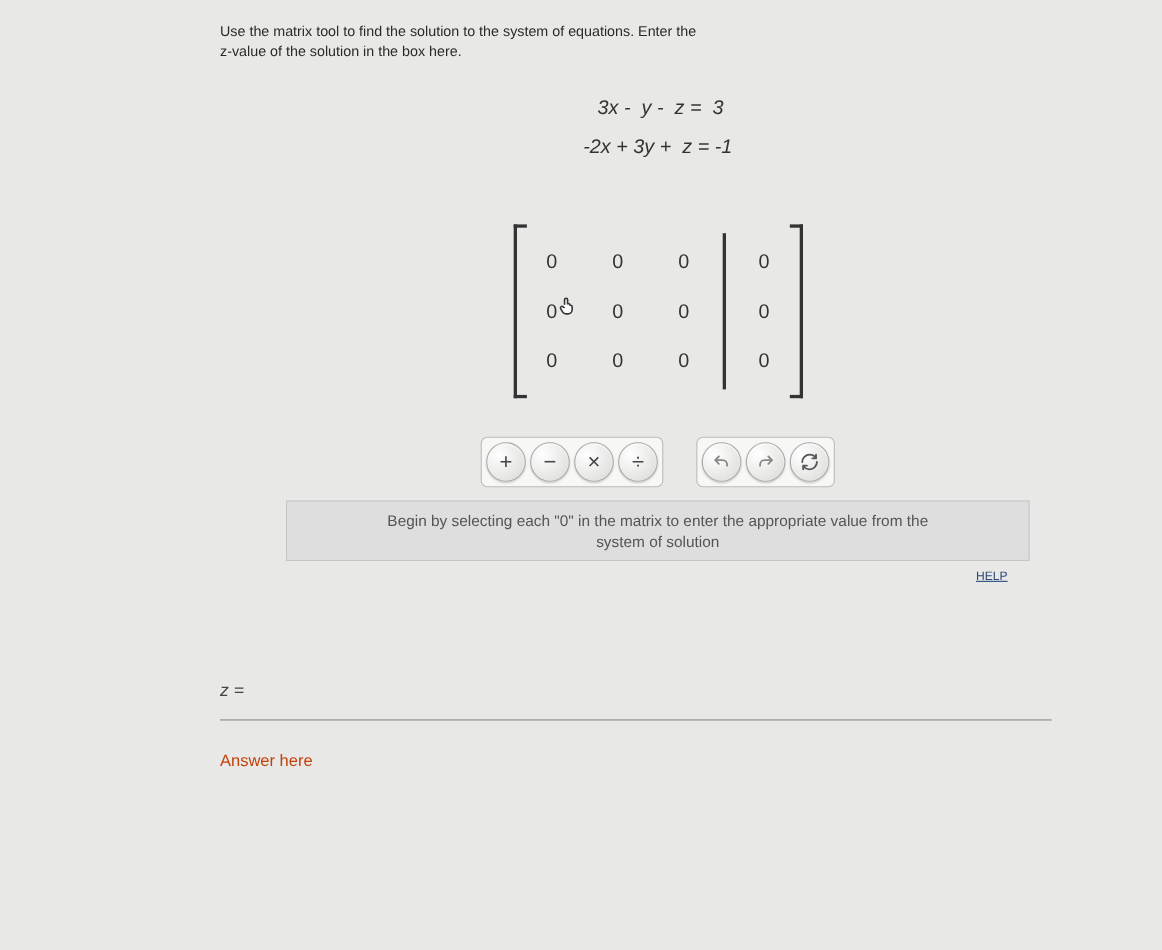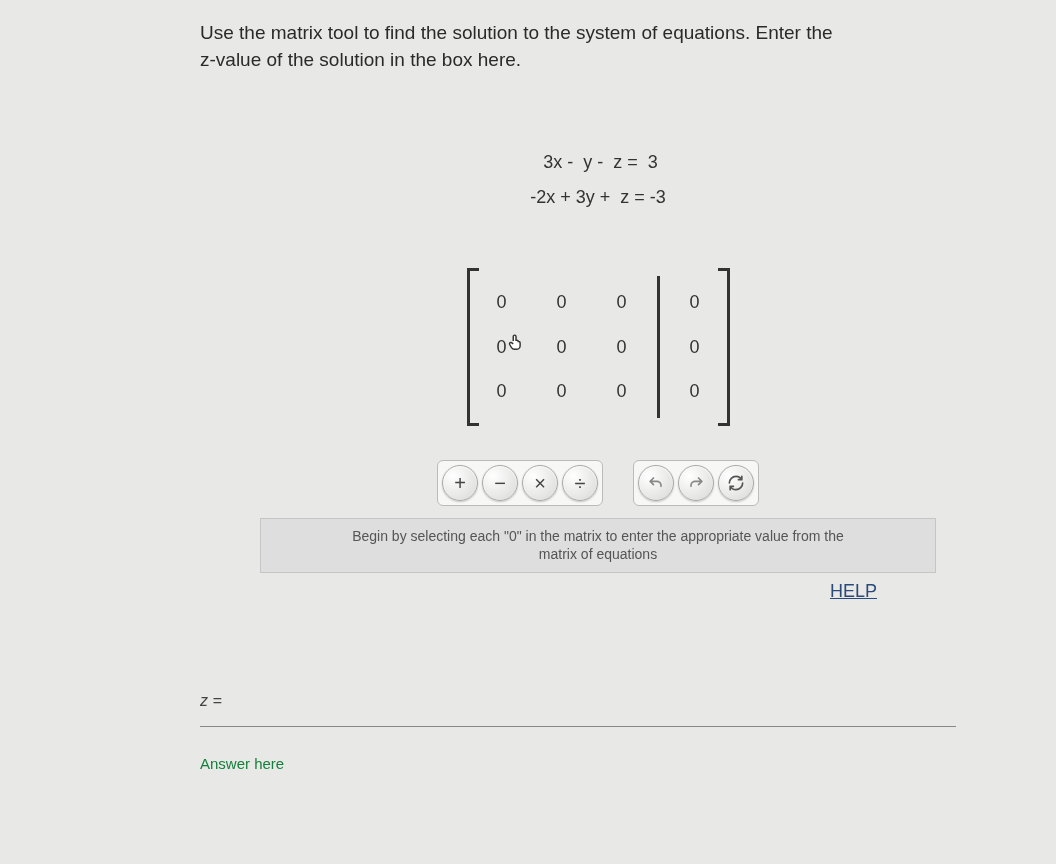--- a/index.html
+++ b/index.html
@@ -12,35 +12,36 @@
       font-family: Arial, Helvetica, sans-serif;
       width: 1056px;
       height: 864px;
       position: relative;
       color: #333;
     }
     .content {
       padding: 20px 60px 0 200px;
     }
     .instructions {
-      font-size: 19px;
+      font-size: 13px;
       line-height: 1.4;
       color: #2a2a2a;
-      margin-bottom: 79px;
+      margin-bottom: 32px;
       max-width: 700px;
     }
     .equations {
       text-align: center;
       margin: 0 auto 60px;
       width: 400px;
       font-size: 18px;
       font-family: Arial, sans-serif;
     }
     .equation {
       margin: 14px 0;
+      font-style: italic;
       white-space: pre;
     }
     .matrix-wrapper {
       text-align: center;
       margin: 0 auto 30px;
     }
     .matrix {
       display: inline-flex;
       align-items: stretch;
       position: relative;
@@ -158,57 +159,57 @@
       border: 1px solid #c5c5c5;
       padding: 8px 20px;
       margin: 0 60px 8px 60px;
       text-align: center;
       font-size: 14px;
       color: #555;
       line-height: 1.3;
     }
     .help-link {
       text-align: right;
-      margin-right: 119px;
-      font-size: 18px;
+      margin-right: 80px;
+      font-size: 11px;
       color: #2a4a7a;
       text-decoration: underline;
       cursor: pointer;
     }
     .answer-section {
       margin-top: 90px;
       padding: 0 40px 0 0;
     }
     .answer-label {
       font-size: 16px;
       font-style: italic;
       color: #444;
       margin-bottom: 16px;
     }
     .answer-line {
       border-bottom: 1px solid #888;
       margin-bottom: 28px;
     }
     .answer-here {
-      color: #15803d;
+      color: #c2410c;
       font-size: 15px;
     }
   </style>
 </head>
 <body>
 
 <div class="content">
   <div class="instructions">
     <span>Use the matrix tool to find the solution to the system of equations. Enter the</span><br>
     <span>z-value of the solution in the box here.</span>
   </div>
 
   <div class="equations">
     <div class="equation"> 3x -  y -  z =  3</div>
-    <div class="equation">-2x + 3y +  z = -3</div>
+    <div class="equation">-2x + 3y +  z = -1</div>
   </div>
 
   <div class="matrix-wrapper">
     <div class="matrix">
       <div class="bracket-left"></div>
       <div class="matrix-cells left-cells">
         <div class="cell">0</div>
         <div class="cell">0</div>
         <div class="cell">0</div>
         <div class="cell">
@@ -256,21 +257,21 @@
       <div class="tool-btn">
         <svg viewBox="0 0 24 24">
             <path d="M4 12a8 8 0 018-8 8 8 0 017 4M20 12a8 8 0 01-8 8 8 8 0 01-7-4M19 4v4h-4M5 20v-4h4" fill="none" stroke="#555" stroke-width="2" stroke-linecap="round" stroke-linejoin="round"></path>
           </svg>
       </div>
     </div>
   </div>
 
   <div class="hint-bar">
     <span>Begin by selecting each "0" in the matrix to enter the appropriate value from the</span><br>
-    <span>matrix of equations</span>
+    <span>system of solution</span>
   </div>
 
   <div class="help-link">HELP</div>
 
   <div class="answer-section">
     <div class="answer-label">z =</div>
     <div class="answer-line"></div>
     <div class="answer-here">Answer here</div>
 
 </div>

